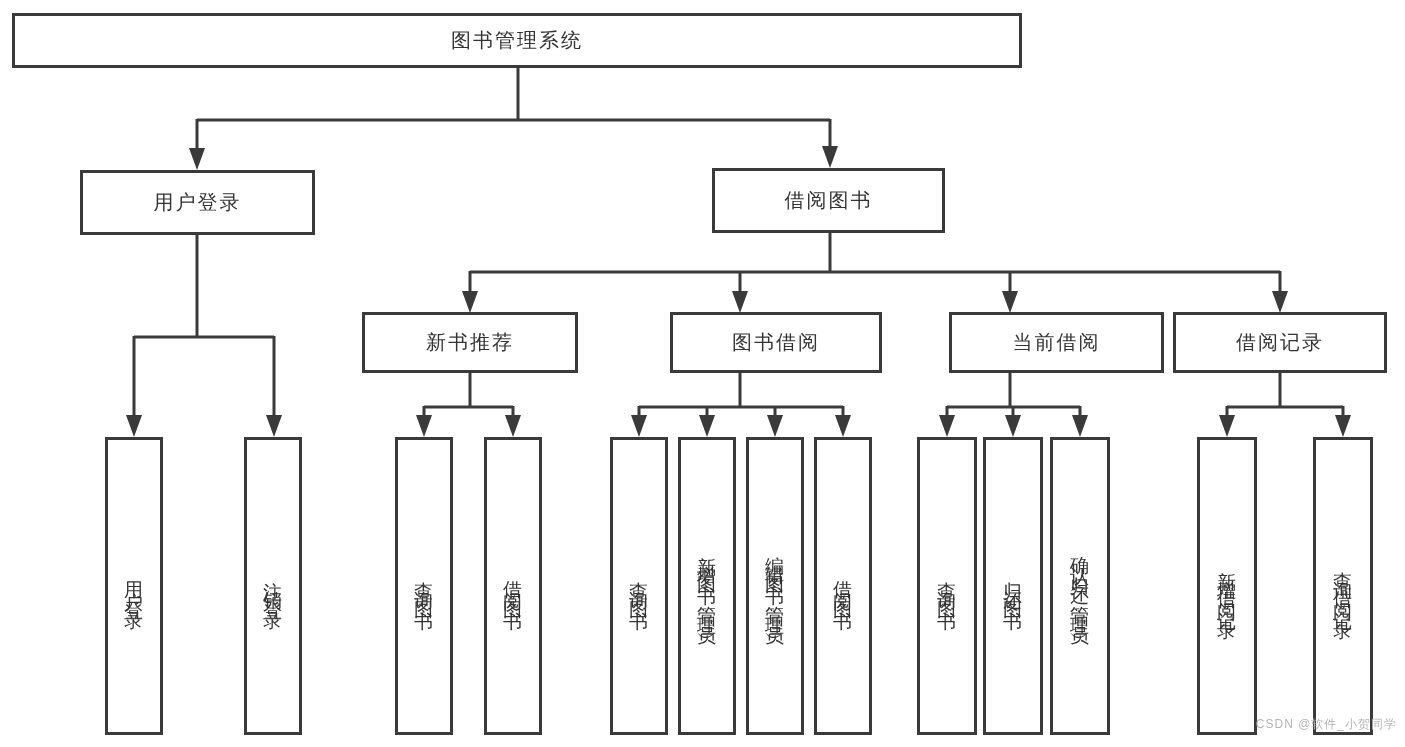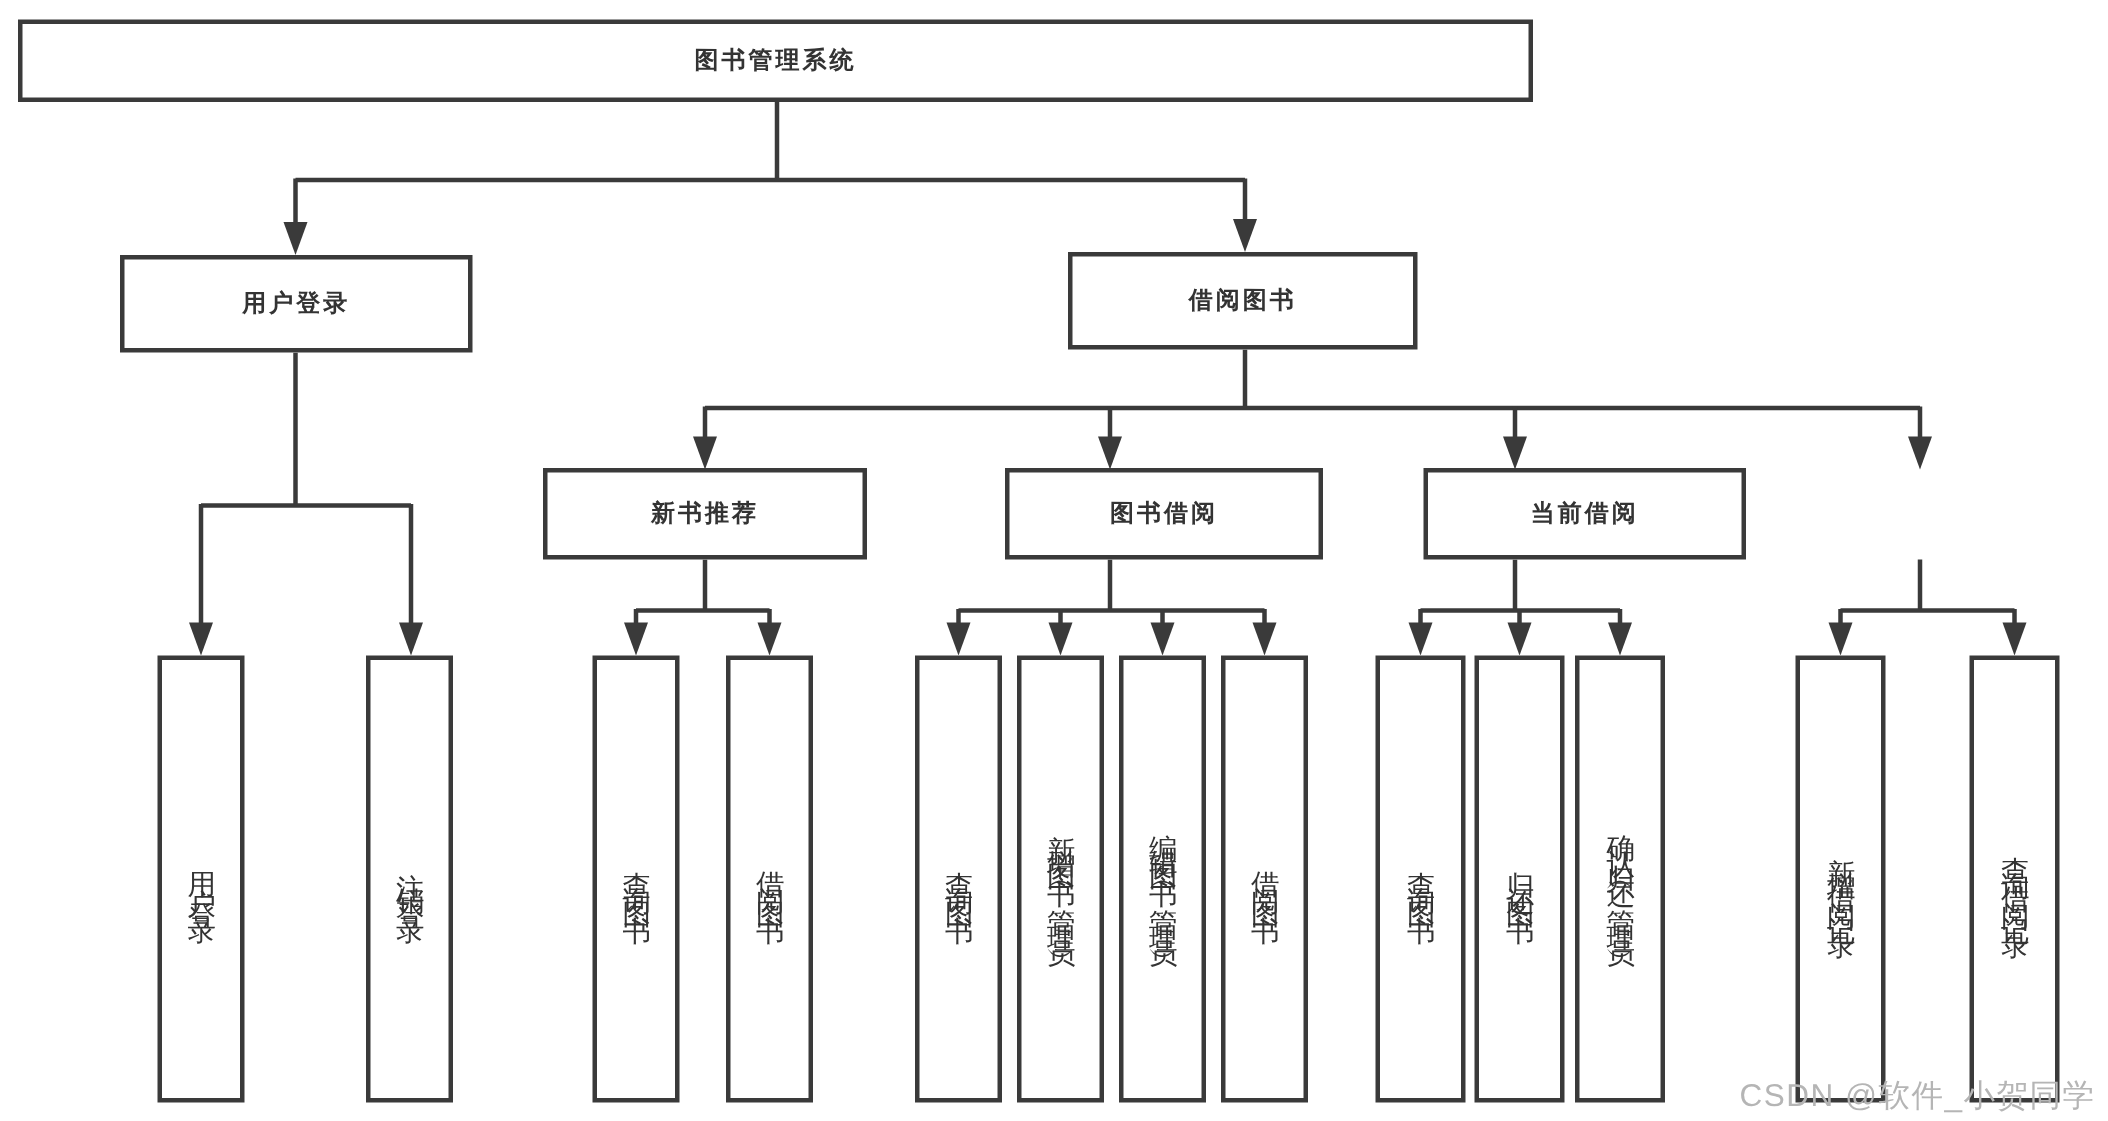--- a/index.html
+++ b/index.html
@@ -23,36 +23,36 @@
   .node {
     position: absolute;
     border: 3px solid #3a3a3a;
     background: #ffffff;
     display: flex;
     align-items: center;
     justify-content: center;
     color: #333333;
   }
 
-  .hnode { font-size: 16px; letter-spacing: 2px; font-weight: bold; }
+  .hnode { font-size: 20px; letter-spacing: 2px; }
 
   .vnode span {
     writing-mode: vertical-rl;
     text-orientation: mixed;
     font-size: 19px;
     letter-spacing: 10px;
     line-height: 1;
     white-space: nowrap;
   }
 
   .watermark {
     position: absolute;
     top: 716px;
     right: 8px;
-    font-size: 21px;
+    font-size: 12px;
     color: #b5b5b5;
     letter-spacing: 1px;
     z-index: 5;
   }
 </style>
 </head>
 <body>
 
 <div class="canvas">
 
@@ -124,20 +124,23 @@
 
   <div class="node hnode" style="left:362px; top:312px; width:216px; height:61px;">
     <span>新书推荐</span>
   </div>
   <div class="node hnode" style="left:670px; top:312px; width:212px; height:61px;">
     <span>图书借阅</span>
   </div>
   <div class="node hnode" style="left:949px; top:312px; width:215px; height:61px;">
     <span>当前借阅</span>
   </div>
+  <div class="node hnode" style="left:1173px; top:312px; width:214px; height:61px;">
+    <span>借阅记录</span>
+  </div>
 
   <div class="node vnode" style="left:105px; top:437px; width:58px; height:298px;">
     <span>用户登录</span>
   </div>
   <div class="node vnode" style="left:244px; top:437px; width:58px; height:298px;">
     <span>注销登录</span>
   </div>
 
   <div class="node vnode" style="left:395px; top:437px; width:58px; height:298px;">
     <span>查询图书</span>

